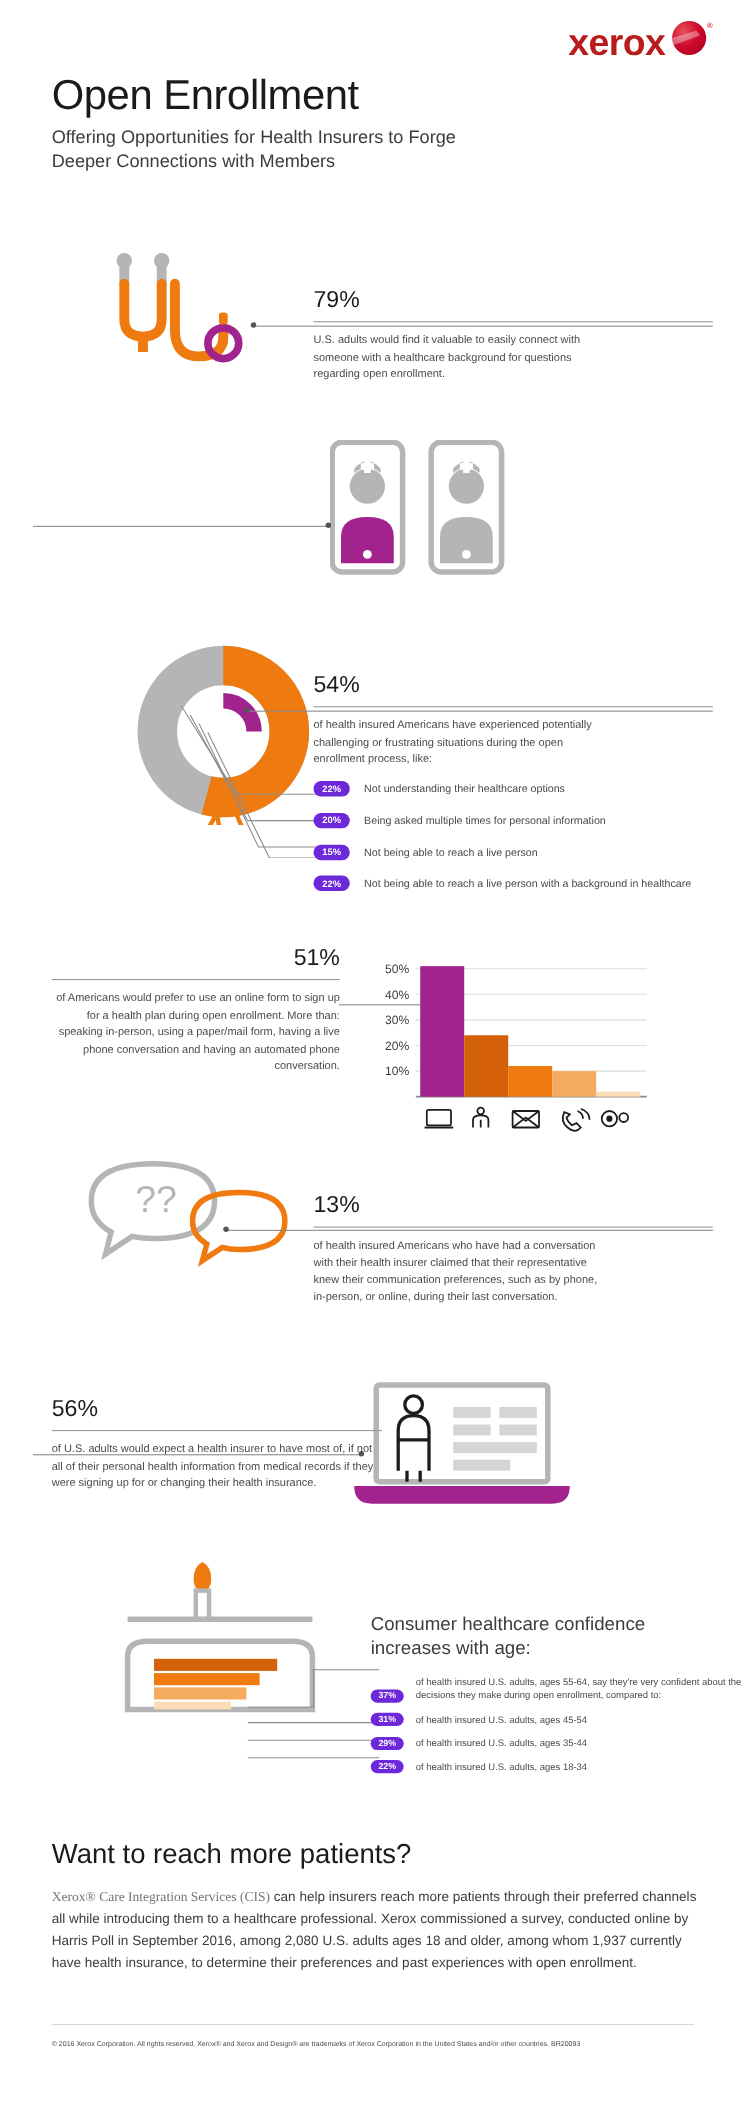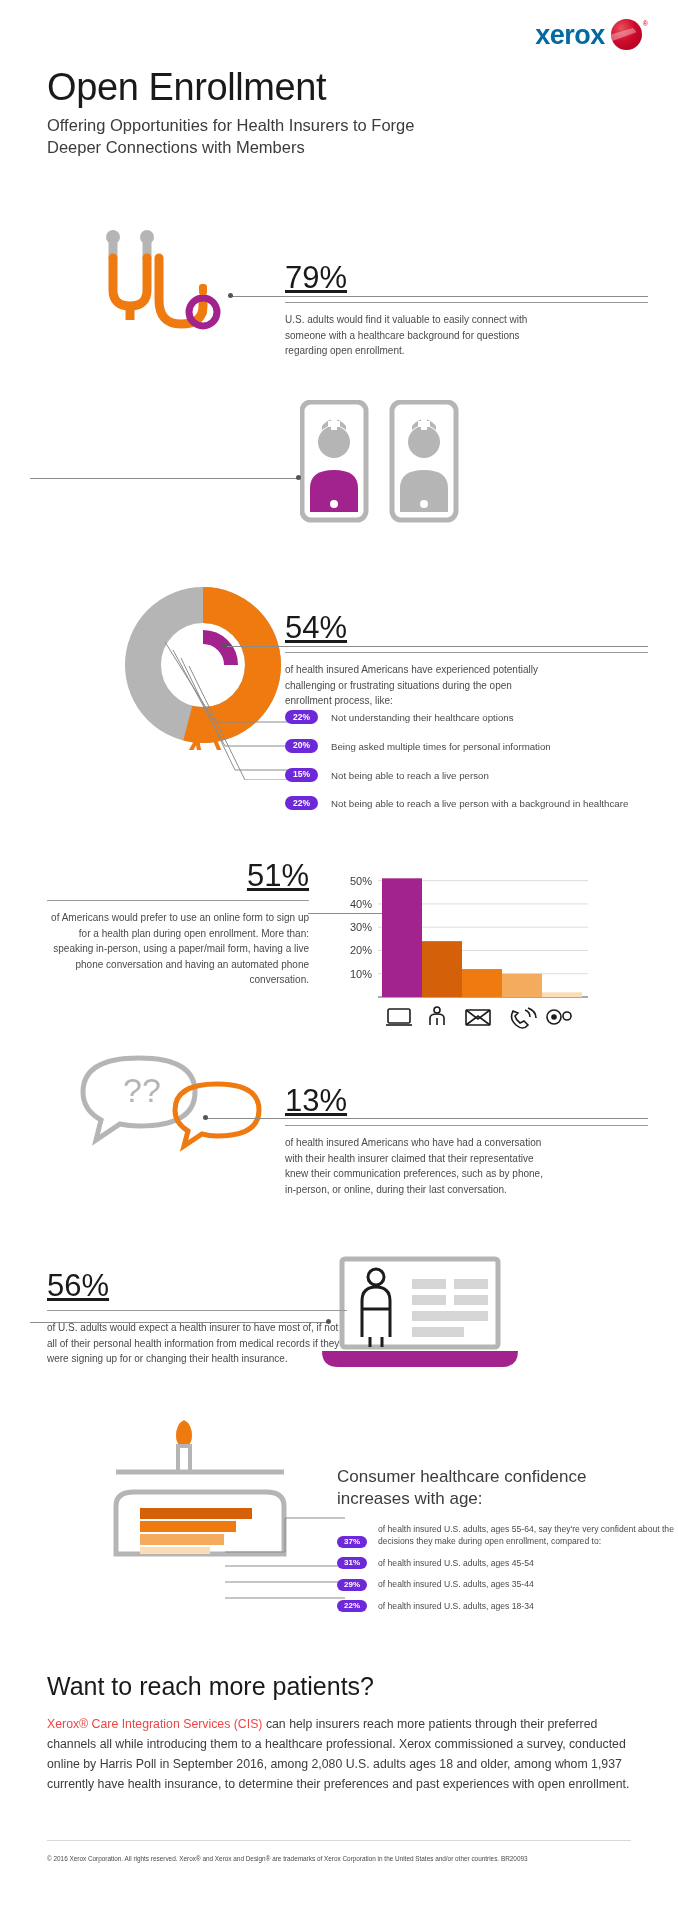--- a/index.html
+++ b/index.html
@@ -6,36 +6,36 @@
   html,body { background:#ffffff; }
   body {
     width:678px; height:1920px; position:relative;
     font-family:"Liberation Sans", sans-serif;
     color:#3c3c3c; overflow:hidden;
   }
   .page { position:relative; width:678px; height:1920px; }
 
   
   .logo { position:absolute; right:30px; top:22px; display:flex; align-items:flex-start; }
-  .logo-word { font-size:27px; font-weight:bold; color:#0369a1; letter-spacing:-0.5px; line-height:1; }
+  .logo-word { font-size:34px; font-weight:bold; color:#b91c1c; letter-spacing:-0.5px; line-height:1; }
   .logo-ball { width:31px; height:31px; border-radius:50%;
     background:radial-gradient(circle at 33% 30%, #e8505b 0%, #cf0a2c 45%, #a3001e 100%);
     margin-left:6px; margin-top:-3px; position:relative; overflow:hidden; }
   .logo-ball:after { content:""; position:absolute; left:-3px; top:5px; width:30px; height:30px;
     border-radius:50%; background:rgba(255,255,255,0.35);
     clip-path:polygon(0 38%,100% 8%,100% 26%,0 62%); }
   .logo-reg { font-size:7px; color:#cc0000; margin-left:1px; margin-top:-2px; }
 
   h1.title { position:absolute; left:47px; top:66px; font-size:38px; font-weight:normal;
     color:#1a1a1a; letter-spacing:-0.4px; }
   .subtitle { position:absolute; left:47px; top:114px; font-size:16.5px; line-height:1.35;
     color:#3c3c3c; width:420px; }
 
   
-  .pct { font-size:31px; color:#1a1a1a; font-weight:normal; line-height:1;text-decoration:underline; }
+  .pct { font-size:21px; color:#1a1a1a; font-weight:normal; line-height:1; }
   .rule { height:1px; background:#9a9a9a; margin-top:9px; }
   .body-txt { font-size:10px; line-height:1.55; color:#4a4a4a; margin-top:9px; }
 
   .block { position:absolute; }
 
   
   #stat-79 { left:285px; top:262px; width:363px; }
   #stat-79 .body-txt { width:255px; }
 
   
@@ -78,21 +78,21 @@
     font-size:17px; line-height:1.3; color:#3c3c3c; }
   .cake-list { position:absolute; left:337px; top:1523px; width:341px; }
   .cake-row { display:flex; align-items:center; margin-bottom:9px; }
   .cake-row .pill { border-radius:8px; font-size:8px; min-width:30px; padding:2px 7px; }
   .cake-txt { font-size:8.6px; line-height:1.45; color:#4a4a4a; margin-left:11px; }
 
   
   .cta-head { position:absolute; left:47px; top:1672px; font-size:25px; color:#1a1a1a; font-weight:normal; }
   .cta-body { position:absolute; left:47px; top:1715px; width:590px;
     font-size:12.3px; line-height:1.62; color:#3c3c3c; }
-  .cta-link { color:#ef4444; }
+  .cta-link { color:#737373;font-family:Liberation Serif, serif; }
   .legal { position:absolute; left:47px; top:1855px; width:600px;
     font-size:6.4px; line-height:1.4; color:#4a4a4a; }
   .legal-rule { position:absolute; left:47px; top:1840px; width:584px; height:1px; background:#d8d8d8; }
 
   
   .conn { position:absolute; background:#8c8c8c; }
 </style>
 </head>
 <body>
 

